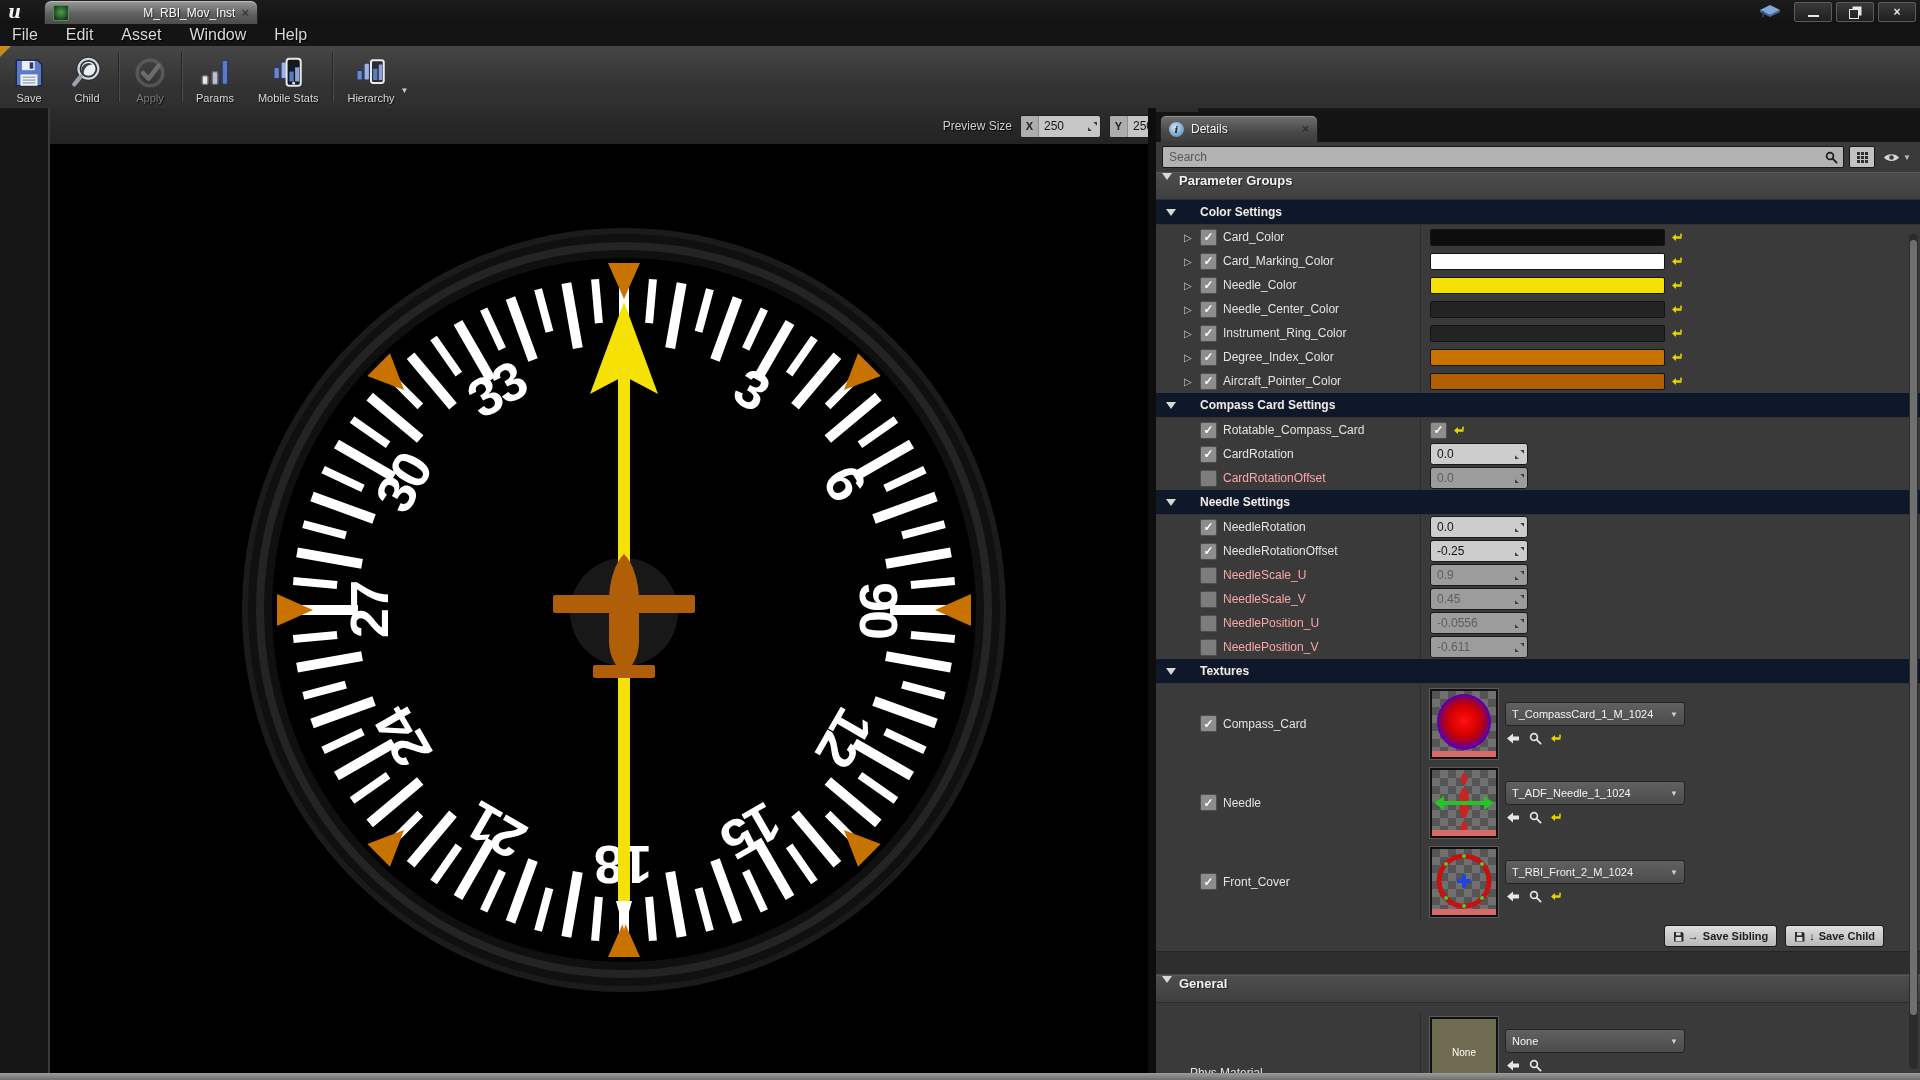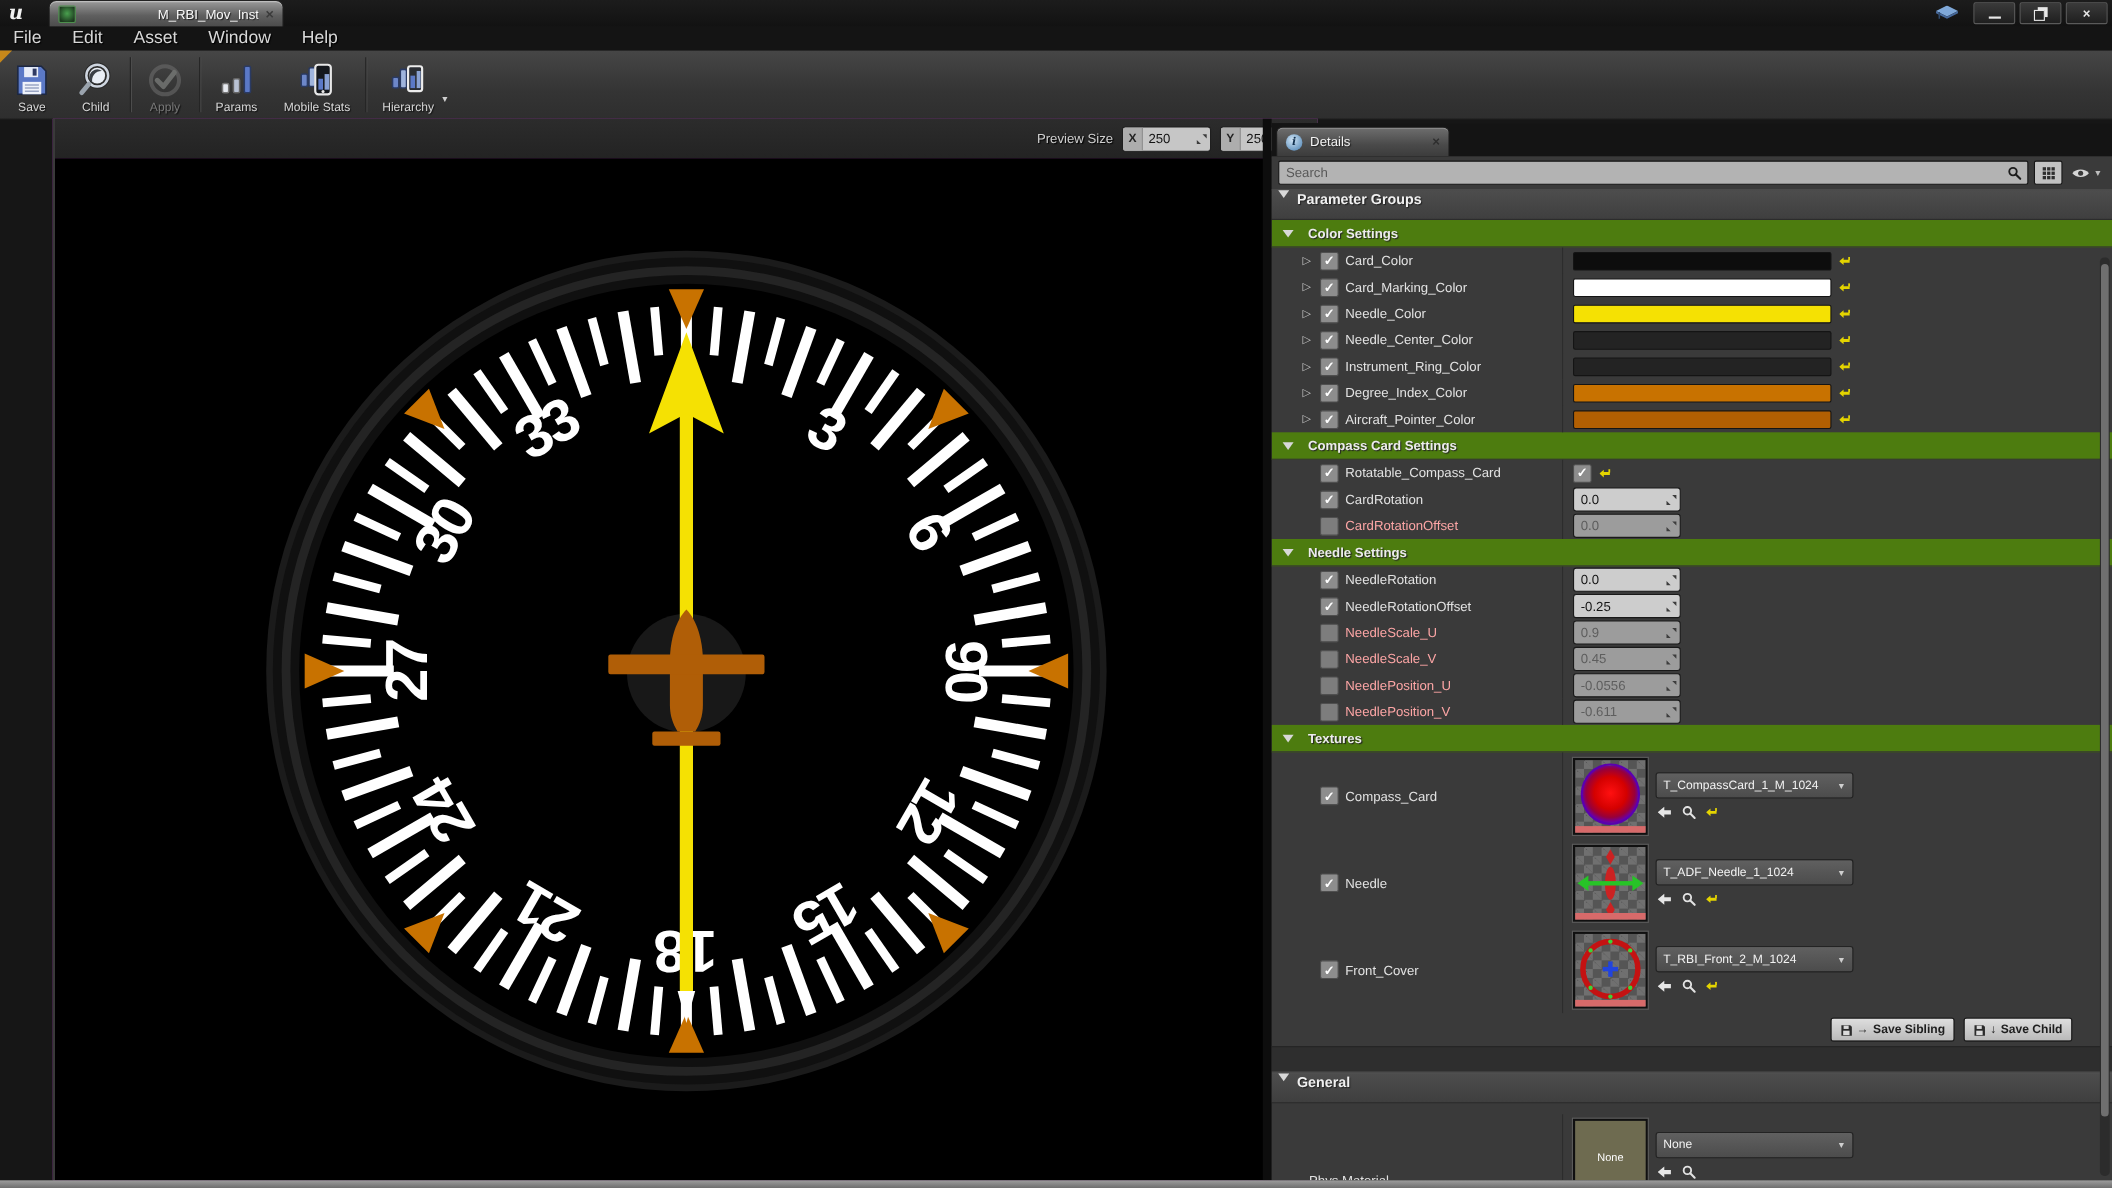--- a/index.html
+++ b/index.html
@@ -63,21 +63,21 @@
   .searchbox input{flex:1;height:100%;border:none;outline:none;background:transparent;padding:0 6px;
                    font-size:12px;color:#222;font-family:"Liberation Sans",sans-serif;}
   .searchbox input::placeholder{color:#585858;}
   .searchbox .smag{margin-right:5px;display:flex;}
   .sqbtn{width:24px;height:20px;background:#c2c2c2;border:1px solid #171717;border-radius:2px;display:flex;align-items:center;justify-content:center;}
   .eyebtn{display:flex;align-items:center;gap:3px;padding:0 3px;}
   .eyebtn .car{font-size:8px;color:#bdbdbd;}
   .dbody{position:absolute;left:0;top:60px;right:0;bottom:0;background:#3a3a3a;overflow:hidden;}
   .cathdr{height:26px;background:linear-gradient(#4d4d4d,#3f3f3f);border-top:1px solid #585858;border-bottom:1px solid #2c2c2c;
           display:flex;align-items:flex-start;gap:7px;padding-left:6px;font-size:13px;font-weight:bold;color:#f0f0f0;text-shadow:1px 1px 1px #222;}
-  .subhdr{height:24px;background:#4d7c0f;border-bottom:1px solid #333;display:flex;align-items:center;gap:13px;
+  .subhdr{height:24px;background:#0f172a;border-bottom:1px solid #333;display:flex;align-items:center;gap:24px;
           padding-left:10px;font-size:12px;font-weight:bold;color:#ececec;text-shadow:1px 1px 1px #222;}
   .tri-exp{width:0;height:0;border-left:5px solid transparent;border-right:5px solid transparent;border-top:7px solid #d8d8d8;}
   .prow{display:flex;align-items:center;height:24px;}
   .trow{display:flex;align-items:center;height:79px;}
   .cl{flex:0 0 264px;display:flex;align-items:center;gap:6px;padding-left:28px;box-sizing:border-box;}
   .cl.noexp{padding-left:44px;}
   .cl.plain{padding-left:34px;}
   .exp{color:#c9c9c9;font-size:10px;width:10px;}
   .cb{width:15px;height:15px;border-radius:2px;border:1px solid #4f4f4f;background:#8d8d8d;color:#fff;
       font-size:12px;font-weight:bold;display:flex;align-items:center;justify-content:center;line-height:1;flex:none;}

